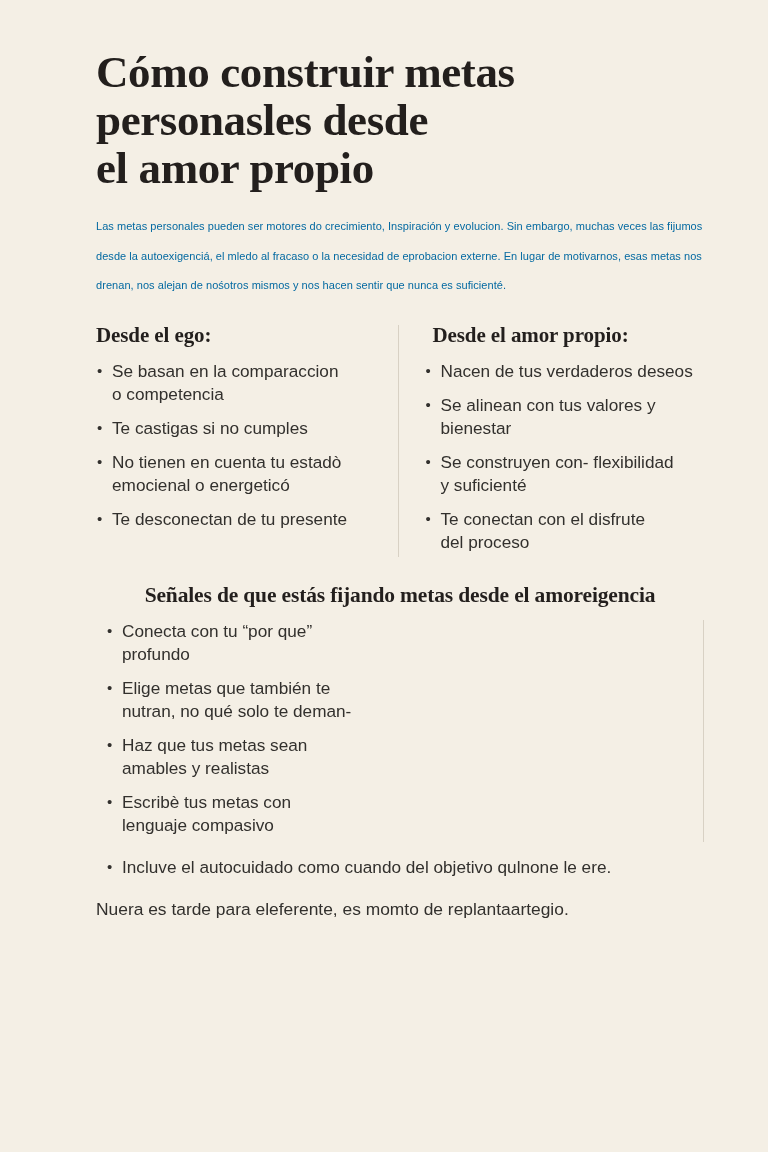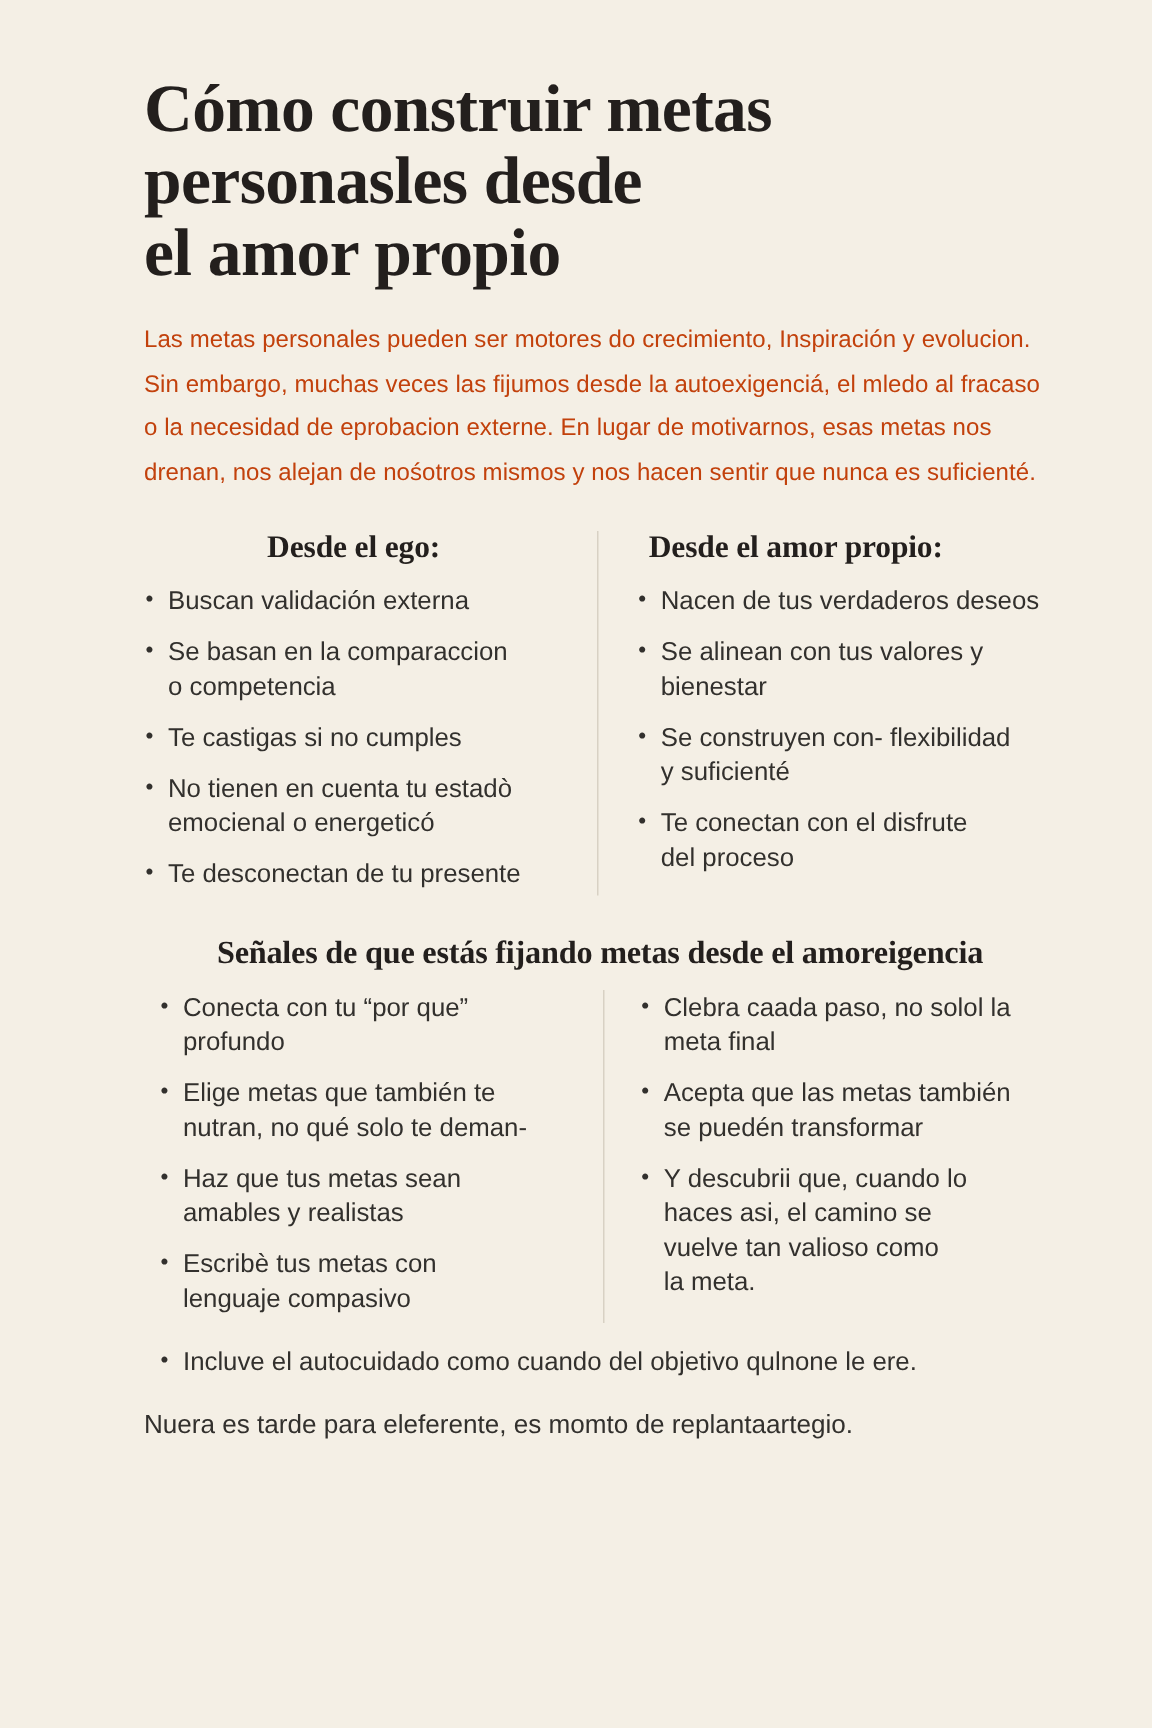--- a/index.html
+++ b/index.html
@@ -36,23 +36,23 @@
     white-space: pre-line;
   }
 
   
   .intro {
     margin: 0;
     padding-top: 20px;
   }
   .intro p {
     margin: 0;
-    font-size: 16px;
+    font-size: 11px;
     line-height: 29.5px;
-    color: #c2410c;
+    color: #0369a1;
     letter-spacing: 0.05px;
   }
 
   
   .compare {
     display: flex;
     margin-top: 22px;
     position: relative;
   }
   .compare .divider {
@@ -66,21 +66,21 @@
     min-width: 0;
   }
   .col-left  { padding-right: 22px; }
   .col-right { padding-left: 26px; }
 
   .col-head {
     font-family: "Liberation Serif", "DejaVu Serif", serif;
     font-weight: bold;
     font-size: 21px;
     color: #231f1d;
-    text-align: center;
+    text-align: left;
     margin: 0 0 12px 0;
     letter-spacing: -0.1px;
   }
   .col-right .col-head { text-align: left; padding-left: 8px; }
 
   ul.bullets {
     list-style: none;
     margin: 0;
     padding: 0;
   }
@@ -146,21 +146,20 @@
 el amor propio</h1>
 
   <div class="intro">
     <p>Las metas personales pueden ser motores do crecimiento, Inspiración y evolucion. Sin embargo, muchas veces las fijumos desde la autoexigenciá, el mledo al fracaso o la necesidad de eprobacion externe. En lugar de motivarnos, esas metas nos drenan, nos alejan de nośotros mismos y nos hacen sentir que nunca es suficienté.</p>
   </div>
 
   <div class="compare">
     <div class="col col-left">
       <div class="col-head">Desde el ego:</div>
       <ul class="bullets">
-        <li>Buscan validación externa</li>
         <li>Se basan en la comparaccion
 o competencia</li>
         <li>Te castigas si no cumples</li>
         <li>No tienen en cuenta tu estadò
 emocienal o energeticó</li>
         <li>Te desconectan de tu presente</li>
       </ul>
     </div>
     <div class="divider"></div>
     <div class="col col-right">
@@ -186,32 +185,20 @@
 profundo</li>
         <li>Elige metas que también te
 nutran, no qué solo te deman-</li>
         <li>Haz que tus metas sean
 amables y realistas</li>
         <li>Escribè tus metas con
 lenguaje compasivo</li>
       </ul>
     </div>
     <div class="divider"></div>
-    <div class="col col-right">
-      <ul class="bullets">
-        <li>Clebra caada paso, no solol la
-meta final</li>
-        <li>Acepta que las metas también
-se puedén transformar</li>
-        <li>Y descubrii que, cuando lo
-haces asi, el camino se
-vuelve tan valioso como
-la meta.</li>
-      </ul>
-    </div>
   </div>
 
   <ul class="bullets full">
     <li>Incluve el autocuidado como cuando del objetivo qulnone le ere.</li>
   </ul>
 
   <div class="closing">
     <p>Nuera es tarde para eleferente, es momto de replantaartegio.</p>
 
   </div>

